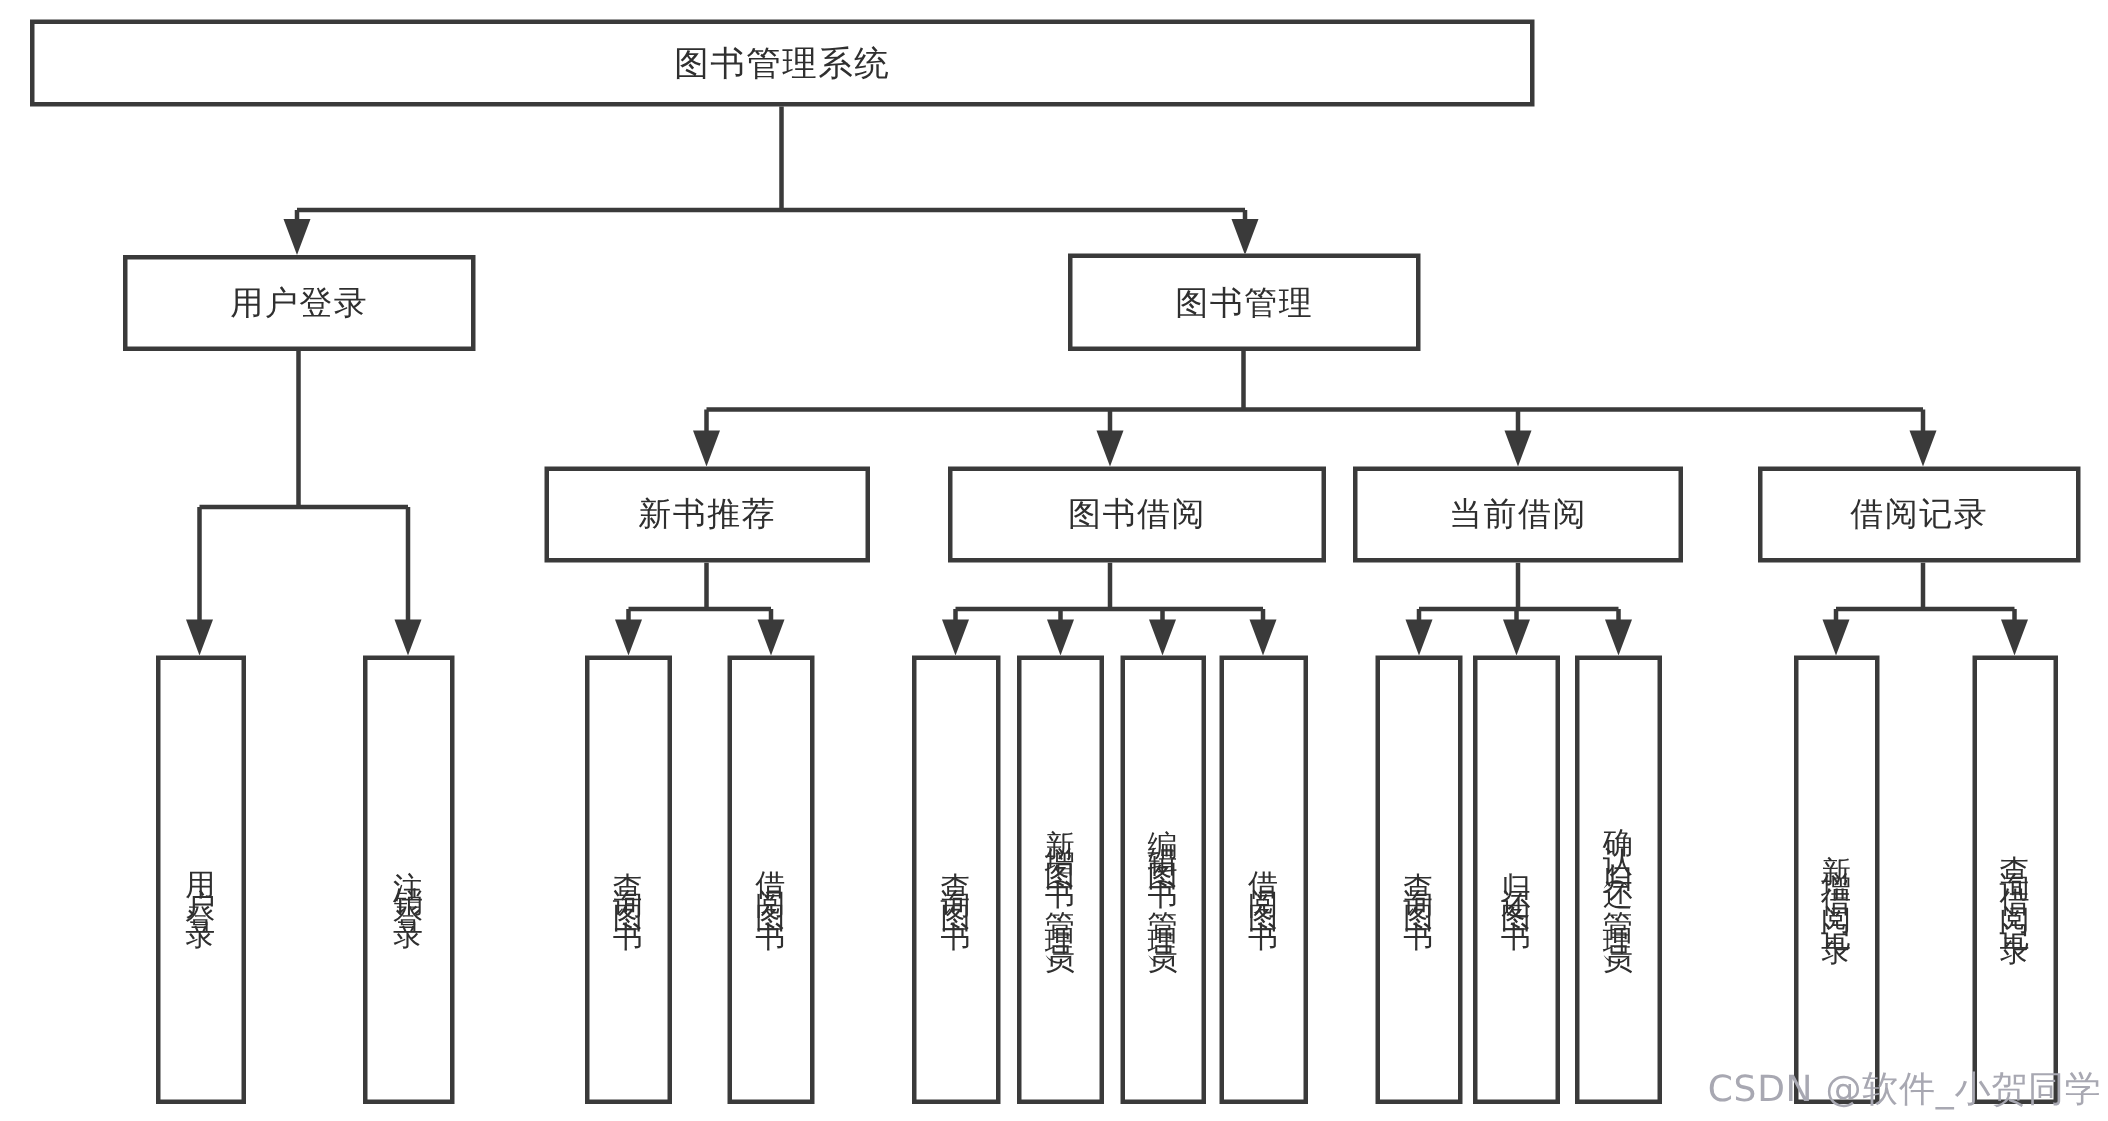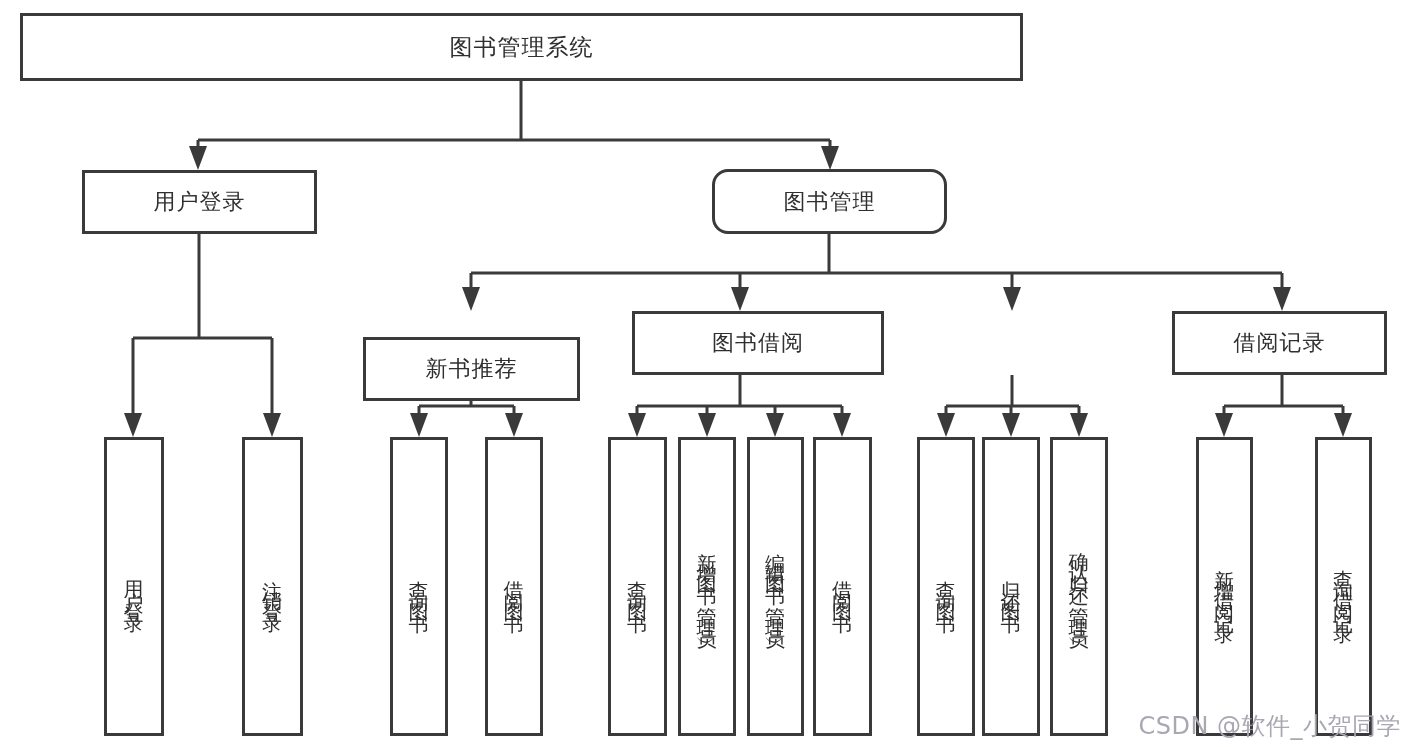--- a/index.html
+++ b/index.html
@@ -105,27 +105,28 @@
       <polygon points="766,413 784,413 775,437"></polygon>
       <polygon points="833,413 851,413 842,437"></polygon>
       <polygon points="937,413 955,413 946,437"></polygon>
       <polygon points="1002,413 1020,413 1011,437"></polygon>
       <polygon points="1070,413 1088,413 1079,437"></polygon>
       <polygon points="1215,413 1233,413 1224,437"></polygon>
       <polygon points="1334,413 1352,413 1343,437"></polygon>
     </g>
   </svg>
 
-  <div class="node root" style="left:20px; top:13px; width:1003px; height:68px;">图书管理系统</div>
+  <div class="node root" style="left:20px; top:13px; width:1003px; height:58px;">图书管理系统</div>
 
   <div class="node" style="left:82px; top:170px; width:235px; height:64px;">用户登录</div>
-  <div class="node" style="left:712px; top:169px; width:235px; height:65px;border-radius:16px;">图书管理</div>
+  <div class="node" style="left:712px; top:169px; width:235px; height:65px;">图书管理</div>
 
-  <div class="node" style="left:363px; top:311px; width:217px; height:64px;margin-top:26px;">新书推荐</div>
+  <div class="node" style="left:363px; top:311px; width:217px; height:64px;">新书推荐</div>
   <div class="node" style="left:632px; top:311px; width:252px; height:64px;">图书借阅</div>
+  <div class="node" style="left:902px; top:311px; width:220px; height:64px;">当前借阅</div>
   <div class="node" style="left:1172px; top:311px; width:215px; height:64px;">借阅记录</div>
 
   <div class="node leaf" style="left:104px; top:437px; width:60px; height:299px;">
     <span class="vtext">用户登录</span>
   </div>
   <div class="node leaf" style="left:242px; top:437px; width:61px; height:299px;">
     <span class="vtext">注销登录</span>
   </div>
 
   <div class="node leaf" style="left:390px; top:437px; width:58px; height:299px;">

